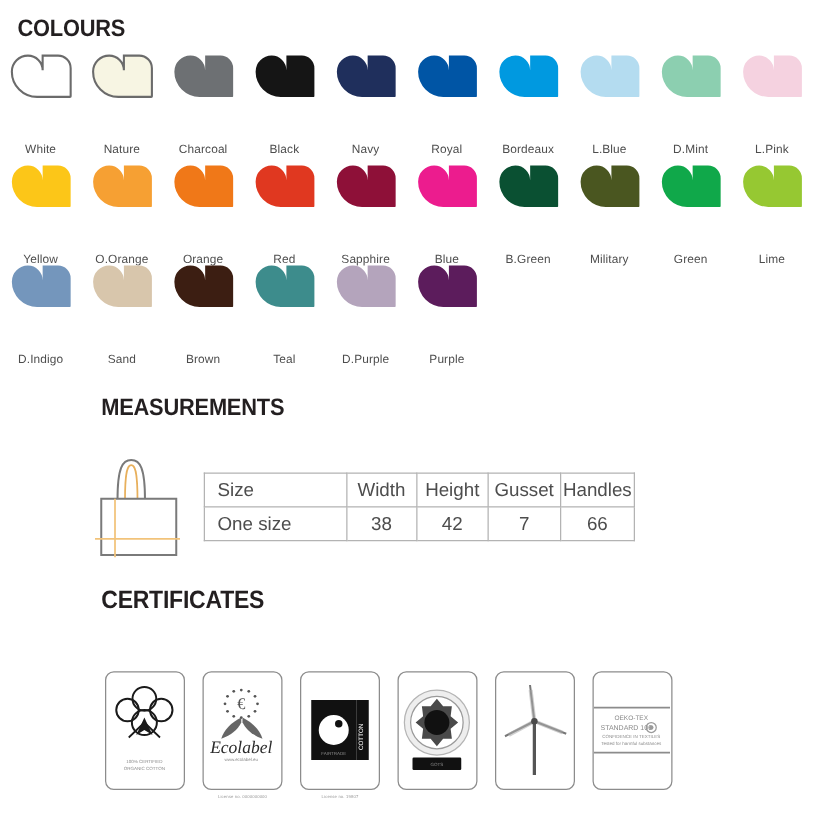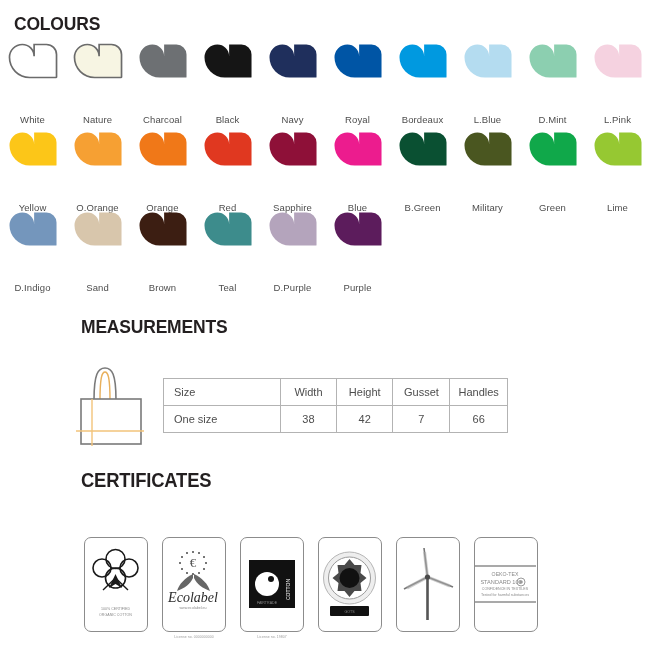--- a/index.html
+++ b/index.html
@@ -53,21 +53,21 @@
   #bag-figure{position:absolute;left:72px;top:44px;width:78px;height:86px;}
   #bag-figure svg{display:block;}
   #measure-table{
     position:absolute;left:163px;top:62px;
     border-collapse:collapse;
     width:345px;
   }
   #measure-table td{
     border:1px solid #b3b3b3;
     height:26px;
-    font-size:11px;
+    font-size:15px;
     color:#4d4d4d;
     padding:0 10px;
   }
   #measure-table td.c{text-align:center;padding:0;}
   #measure-table .col-size{width:107px;}
   #measure-table .col-n{width:59px;}
 
   
   #certificates-section{position:absolute;left:0;top:468px;width:650px;}
   #certificates-heading{

